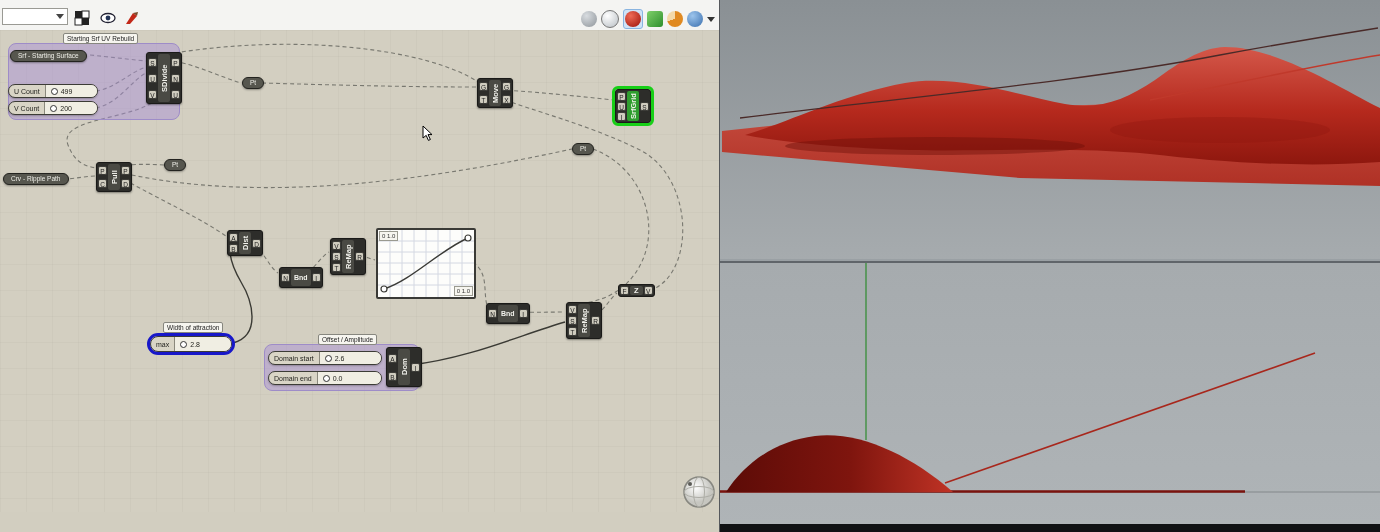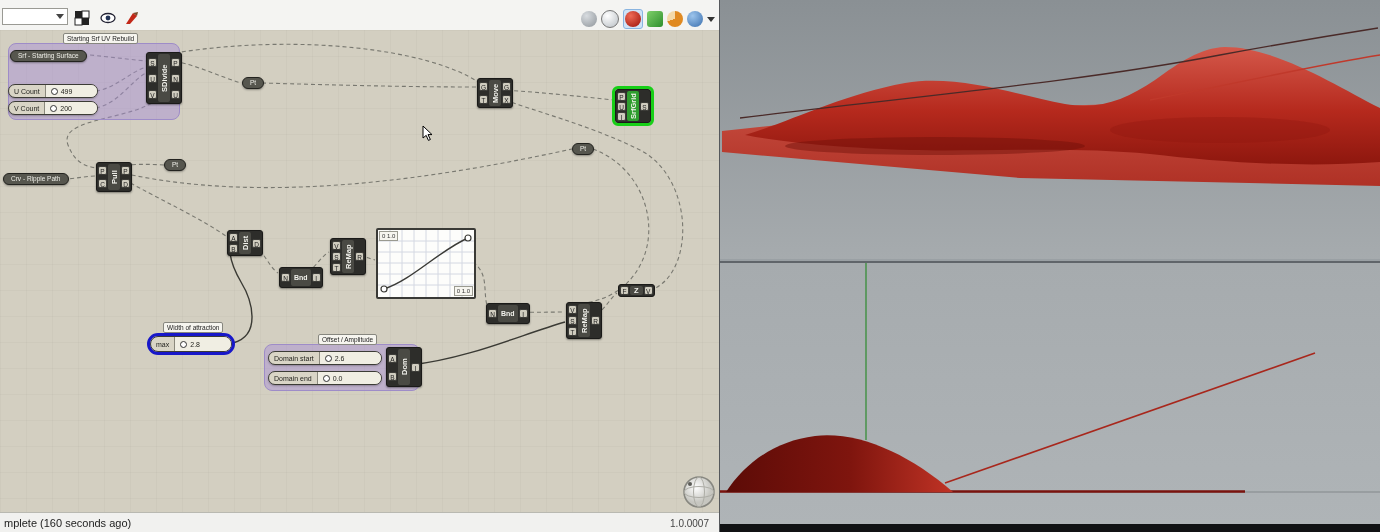--- a/index.html
+++ b/index.html
@@ -329,24 +329,20 @@
               <stop offset="100%" stop-color="#c6c6c0"></stop>
             </radialGradient>
         </defs>
         <circle cx="18" cy="18" r="15" fill="url(#ballG)" stroke="#878780" stroke-width="1.6"></circle>
         <ellipse cx="18" cy="18" rx="15" ry="5.5" fill="none" stroke="#adada6" stroke-width="1"></ellipse>
         <ellipse cx="18" cy="18" rx="5.5" ry="15" fill="none" stroke="#adada6" stroke-width="1"></ellipse>
         <circle cx="9" cy="10" r="2" fill="#5a5a55"></circle>
       </svg>
     </div>
 
-    <div id="gh-status">
-      <span class="st-left">mplete (160 seconds ago)</span>
-      <span class="st-right">1.0.0007</span>
-    </div>
   </div>
 
   <div id="right-pane">
 
     <div id="vp-top">
       <svg width="660" height="259">
         <defs>
           <linearGradient id="bgTop" x1="0" y1="0" x2="0" y2="1">
               <stop offset="0%" stop-color="#8a9094"></stop>
               <stop offset="100%" stop-color="#a6abae"></stop>

